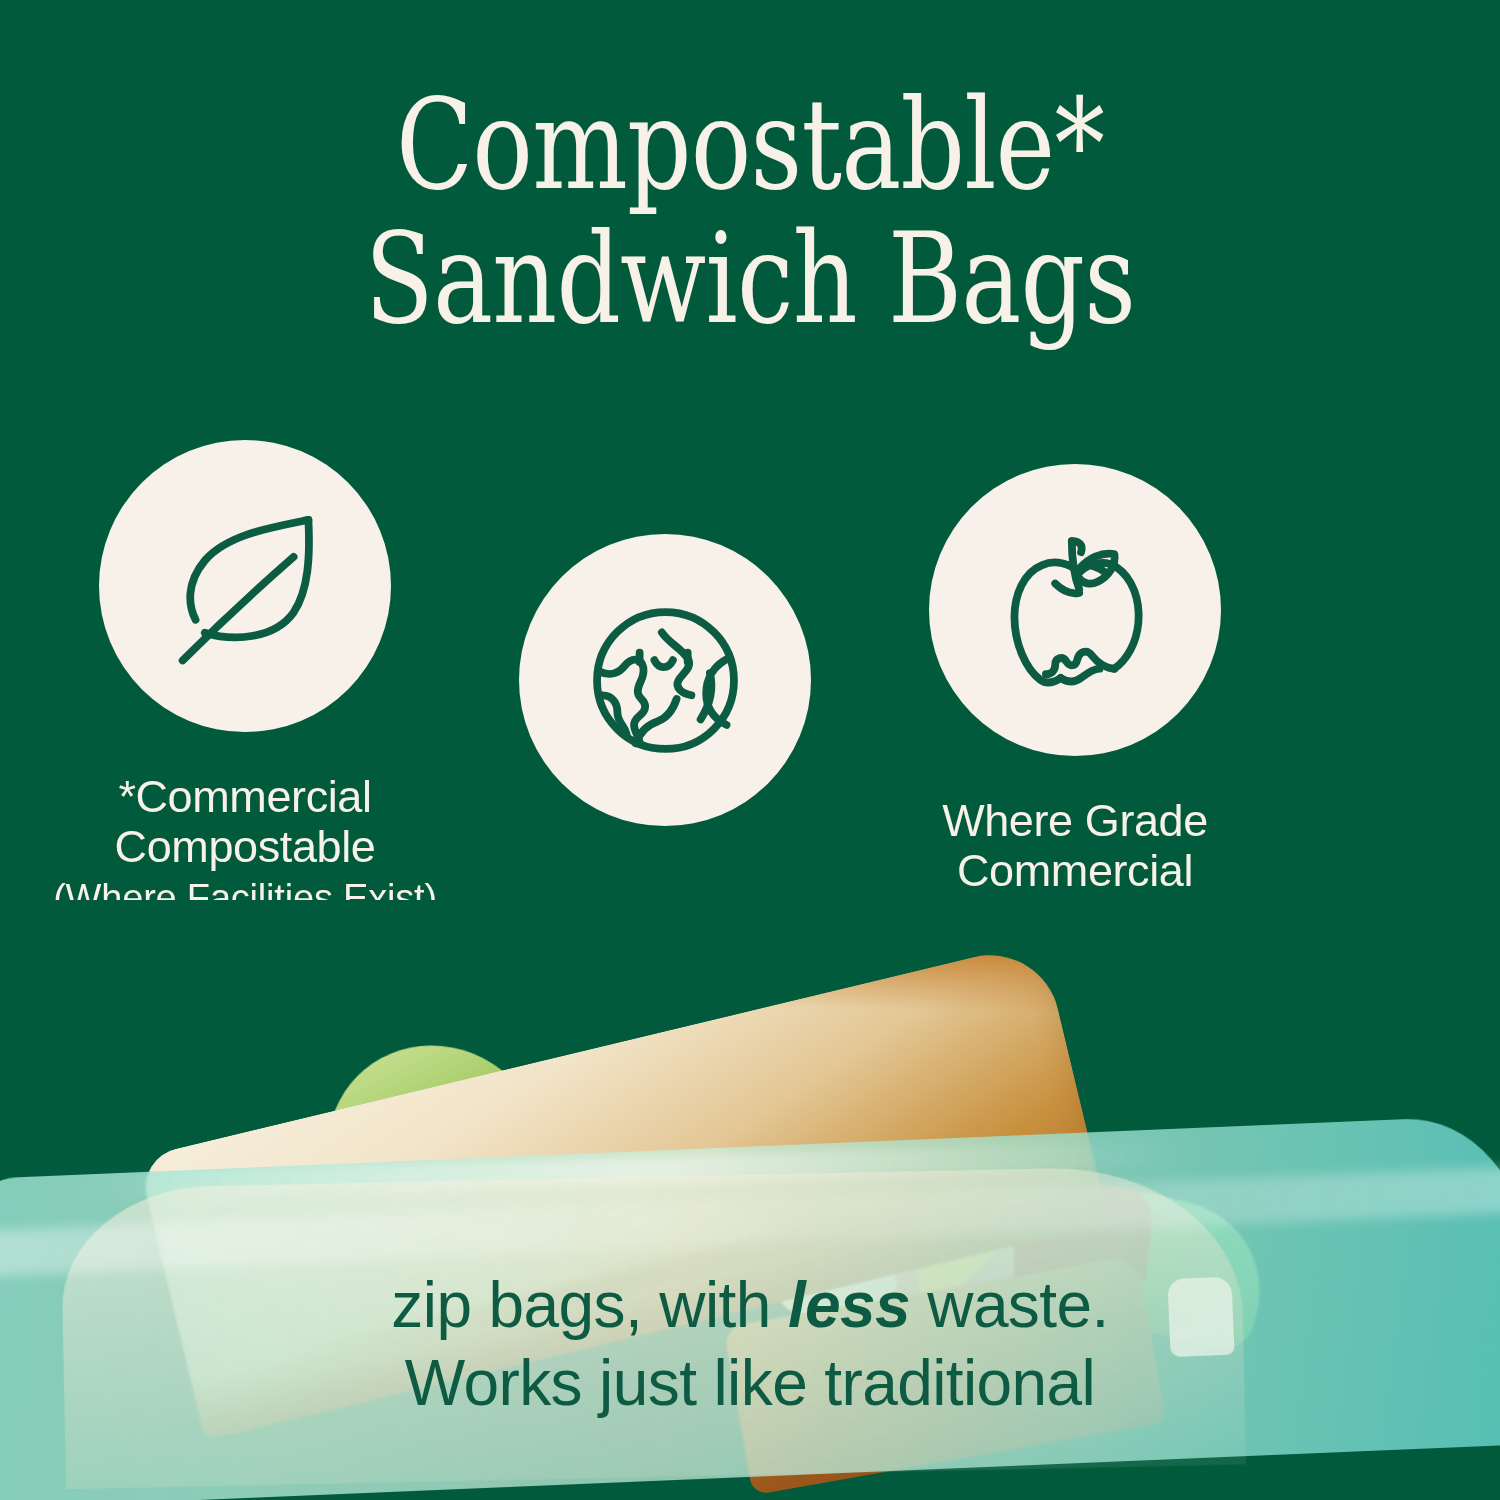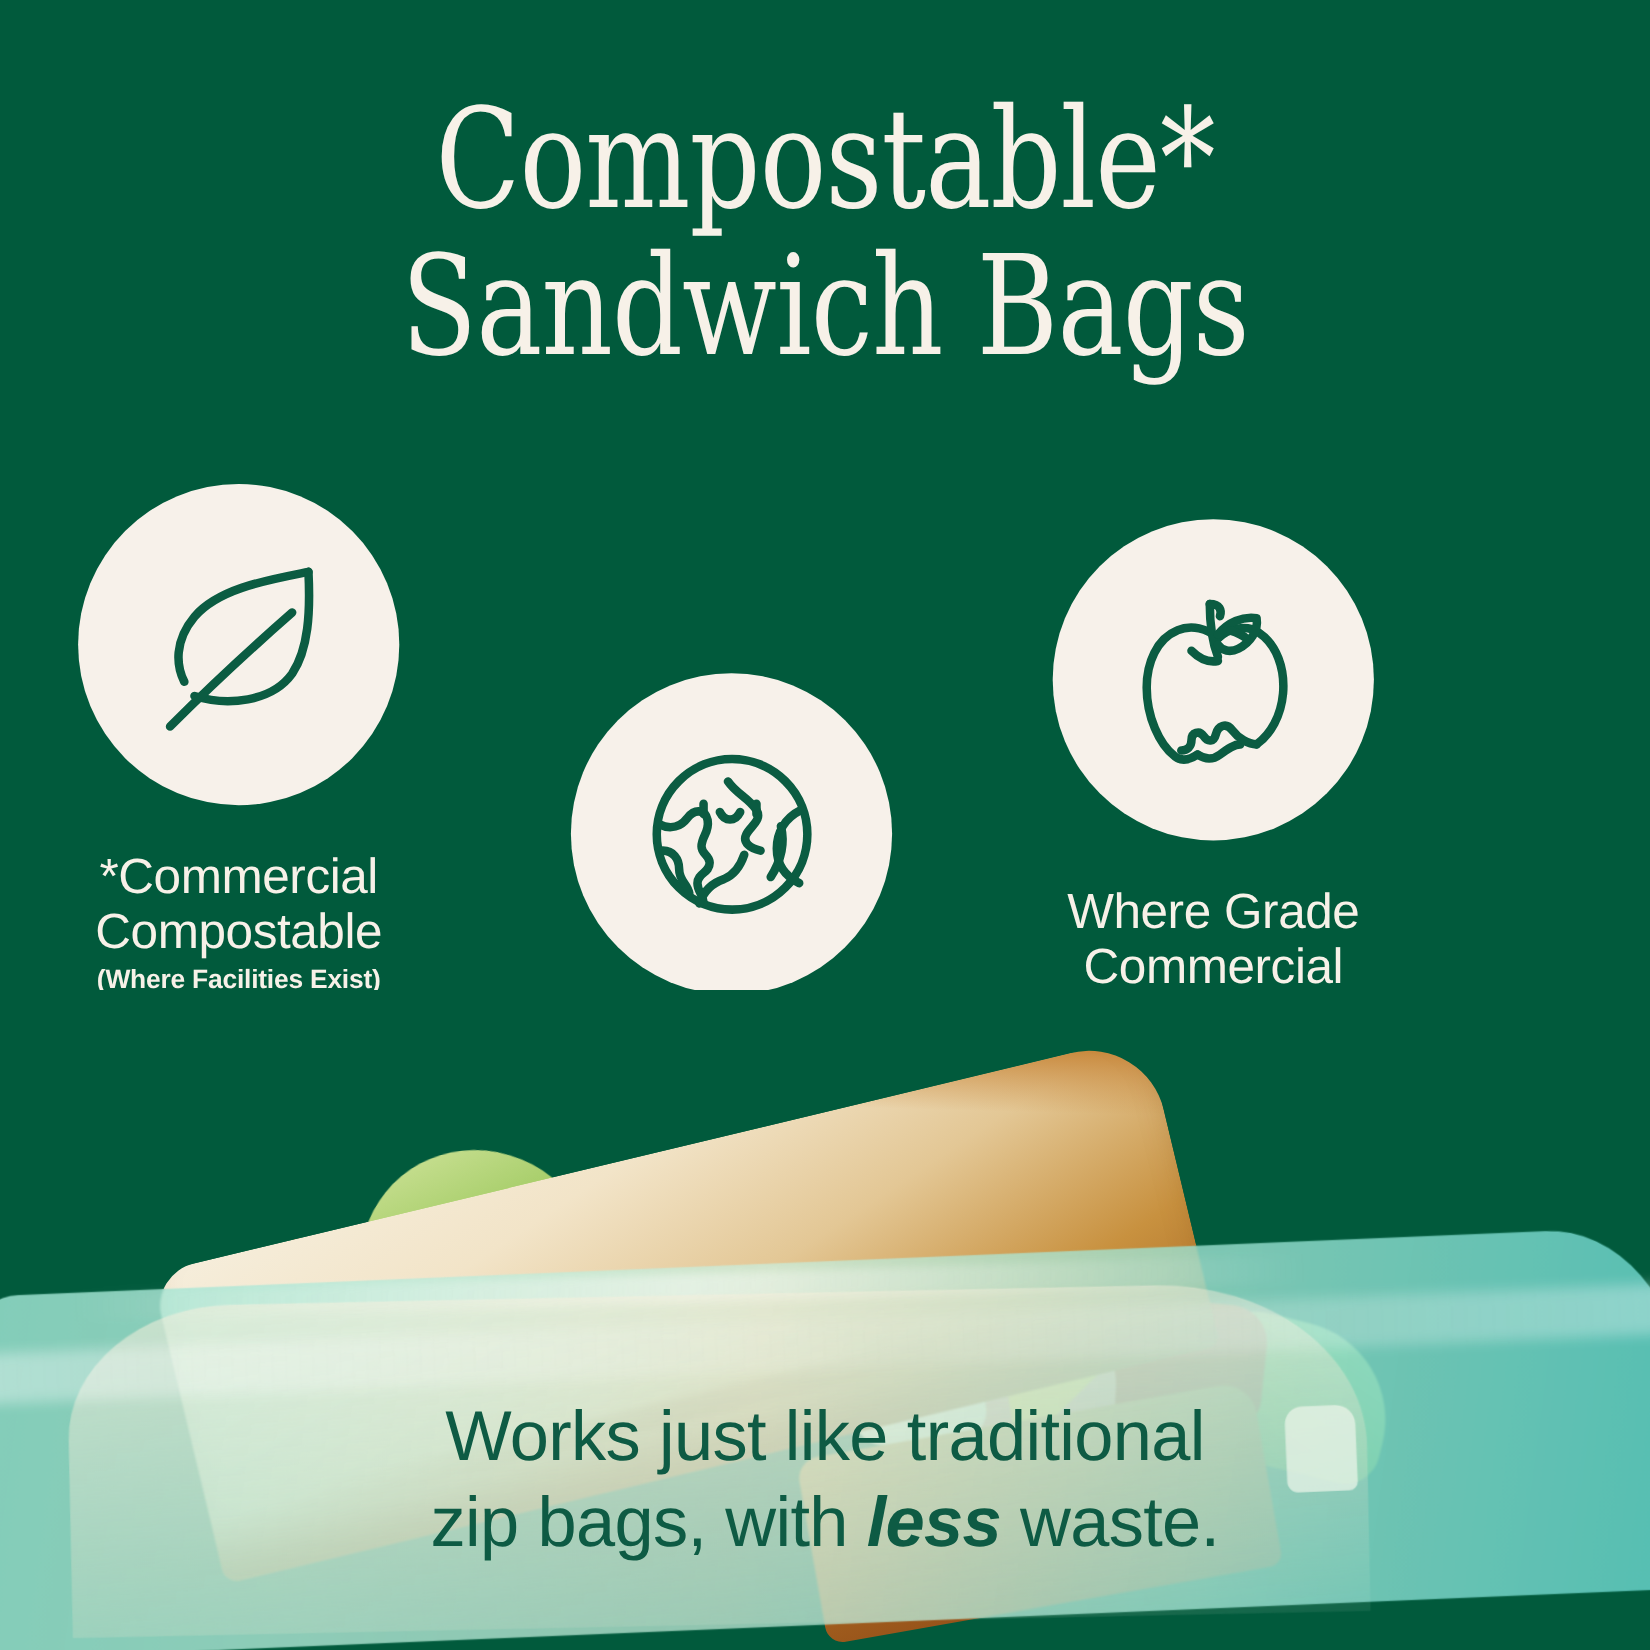--- a/index.html
+++ b/index.html
@@ -24,21 +24,21 @@
     letter-spacing:-1px;
     transform:scaleX(0.80);
     transform-origin:50% 0;
     white-space:nowrap;
   }
   .headline .hl-line { display:block; }
 
   
   .features {
     position:absolute; left:0; top:440px; width:1328px;
-    display:flex; justify-content:center; align-items:flex-end;gap:28px;
+    display:flex; justify-content:center; align-items:center;
   }
   .feature { width:420px; display:flex; flex-direction:column; align-items:center; }
   .feature:nth-child(1){ margin-left:-8px; }
   .feature:nth-child(3){ margin-left:-10px; }
 
   .icon-circle {
     width:292px; height:292px; border-radius:50%;
     background:#F7F1EA;
     display:flex; align-items:center; justify-content:center;
     flex:0 0 auto;
@@ -47,21 +47,21 @@
 
   .feature-caption {
     margin-top:40px; text-align:center;
     color:#F7F1E8;
     font-size:45px; line-height:1.12;
     font-weight:400;
     letter-spacing:-0.4px;
   }
   .feature-sub {
     display:block; margin-top:4px;
-    font-size:24px; line-height:1.15; letter-spacing:-0.2px;font-weight:bold;
+    font-size:38px; line-height:1.15; letter-spacing:-0.2px;
   }
 
   
   .photo {
     position:absolute; left:0; bottom:0; width:1500px; height:600px;
     overflow:hidden;
   }
   .photo-bg { position:absolute; inset:0; background:#015A3C; }
 
   
@@ -320,17 +320,17 @@
 
     <div class="bag">
       <div class="bag-fold"></div>
       <div class="bag-inner"></div>
       <div class="bag-sheen"></div>
       <div class="bag-tab"></div>
     </div>
   </div>
 
   <div class="tagline">
+    <span class="tg-line"><span>zip bags, with </span><em>less</em><span> waste.</span></span>
     <span class="tg-line">Works just like traditional</span>
-    <span class="tg-line"><span>zip bags, with </span><em>less</em><span> waste.</span></span>
   </div>
 
 </div>
 
 </body></html>

